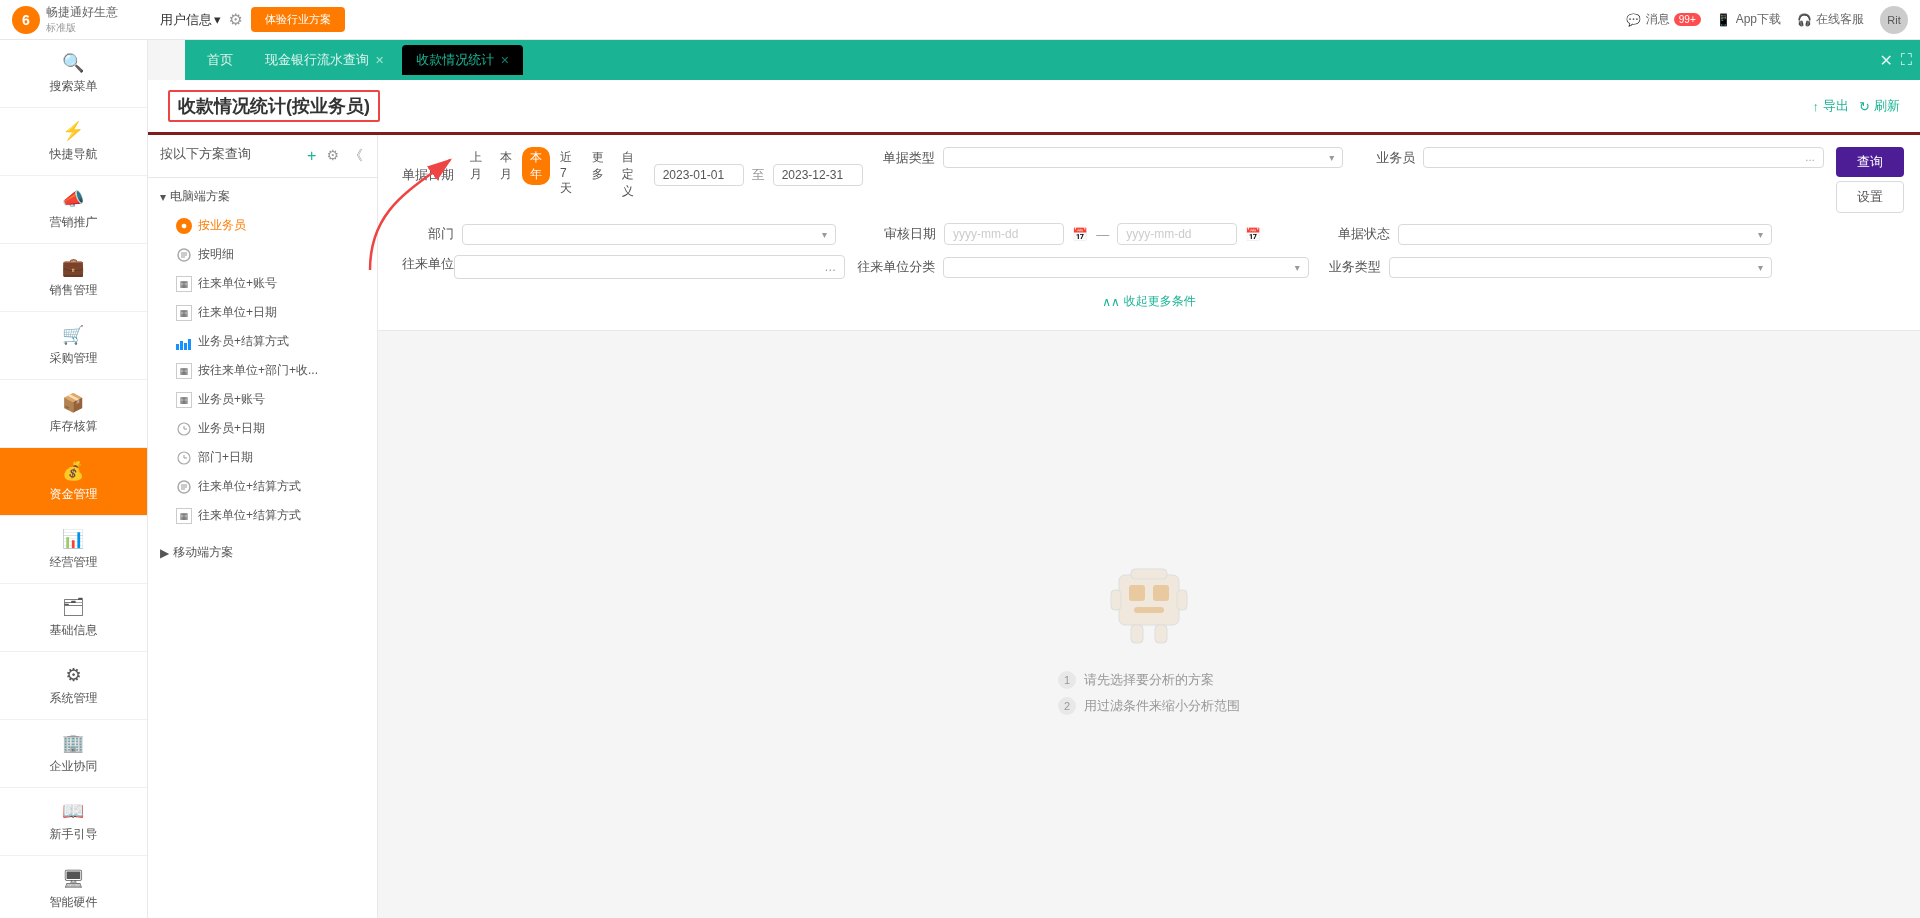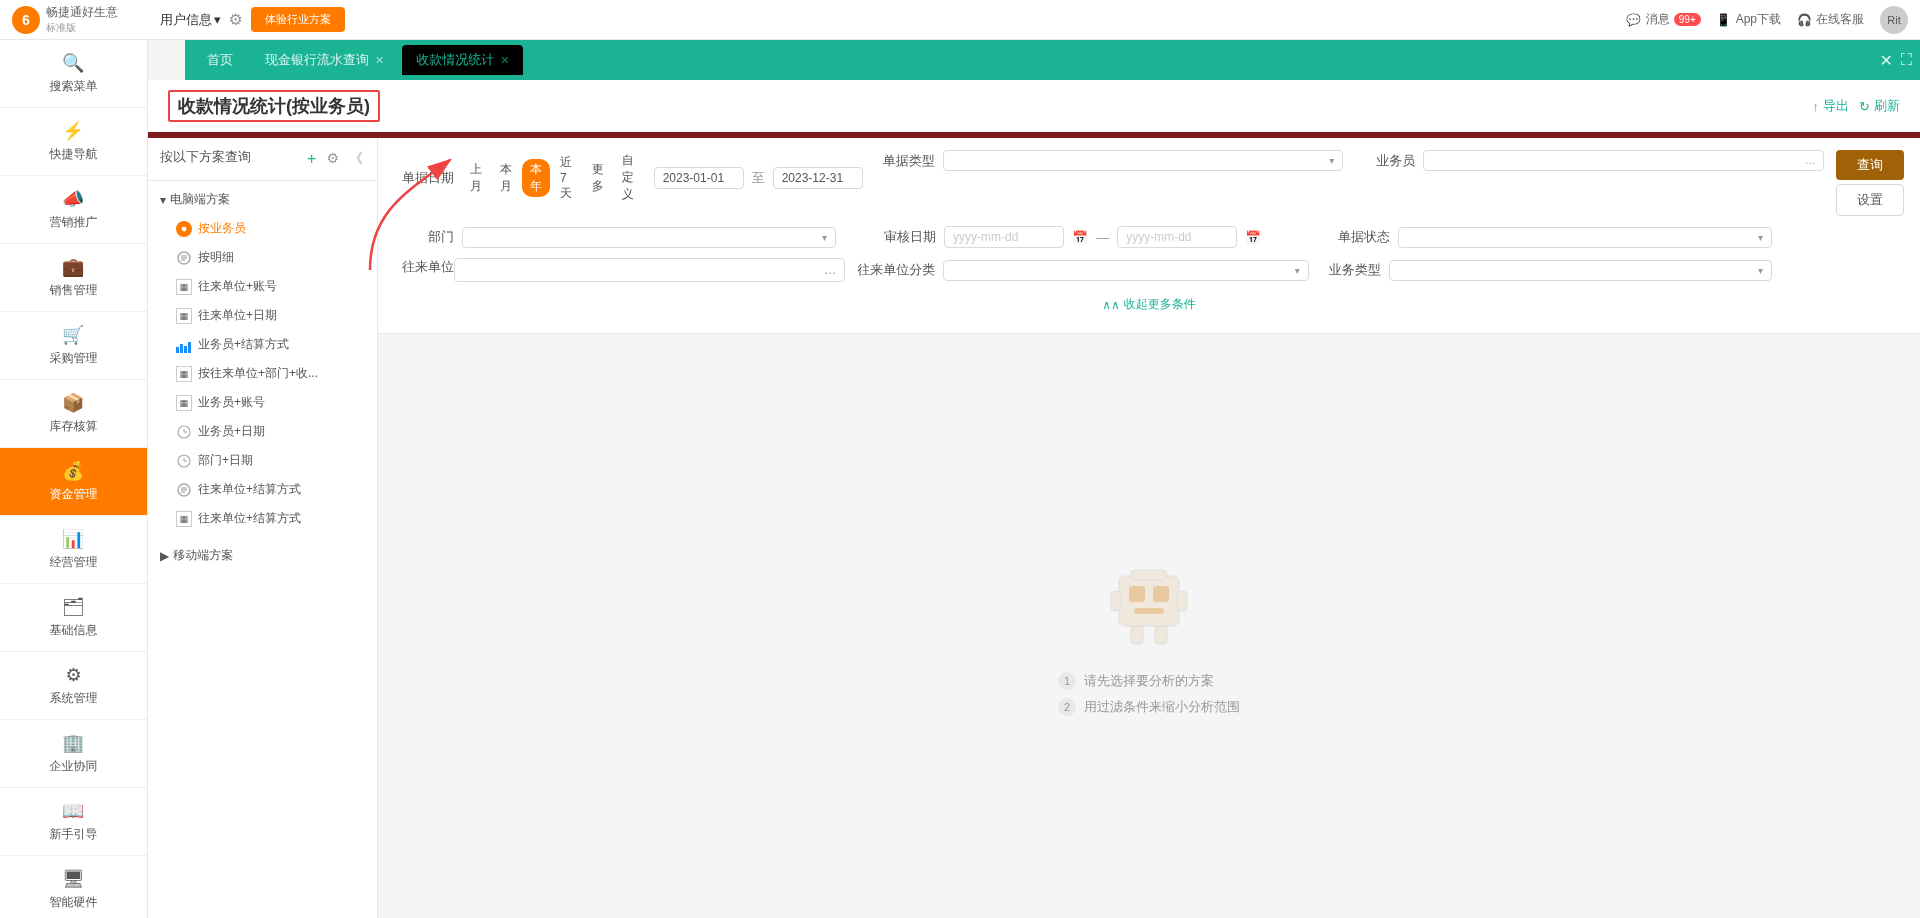--- a/index.html
+++ b/index.html
@@ -119,21 +119,21 @@
     .tabs-bar-right { margin-left: auto; display: flex; align-items: center; gap: 8px; }
     .window-ctrl { color: rgba(255,255,255,0.85); font-size: 16px; cursor: pointer; }
 
     
     .page-header {
       background: #fff;
       padding: 10px 20px;
       display: flex;
       align-items: center;
       justify-content: space-between;
-      border-bottom: 6px solid #7f1d1d;
+      border-bottom: 3px solid #7f1d1d;
     }
     .page-title {
       font-size: 18px;
       font-weight: bold;
       color: #333;
       border: 2px solid #e44;
       padding: 2px 8px;
       border-radius: 2px;
     }
     .page-actions { display: flex; align-items: center; gap: 10px; }
@@ -199,21 +199,21 @@
       background: #f5f5f5;
     }
 
     
     .filter-area {
       background: #fff;
       padding: 12px 16px;
       border-bottom: 1px solid #e8e8e8;
     }
     .filter-label { font-size: 13px; color: #555; white-space: nowrap; min-width: 60px; text-align: right; }
-    .date-tabs { display: flex; align-items: center; gap: 2px; }
+    .date-tabs { display: flex; align-items: flex-start; gap: 2px; }
     .date-tab {
       padding: 2px 8px;
       cursor: pointer;
       font-size: 12px;
       color: #555;
       border-radius: 2px;
     }
     .date-tab.active { background: #ff7b00; color: white; border-radius: 10px; }
     .date-input {
       border: 1px solid #d9d9d9;
@@ -247,21 +247,21 @@
       align-items: center;
       justify-content: center;
       gap: 4px;
       color: #1ab394;
       cursor: pointer;
       font-size: 12px;
       padding: 8px;
       margin-top: 4px;
     }
     .query-btn {
-      background: #a16207;
+      background: #4c1d95;
       color: white;
       border: none;
       padding: 6px 20px;
       border-radius: 4px;
       cursor: pointer;
       font-size: 13px;
       white-space: nowrap;
     }
     .set-btn {
       background: white;

